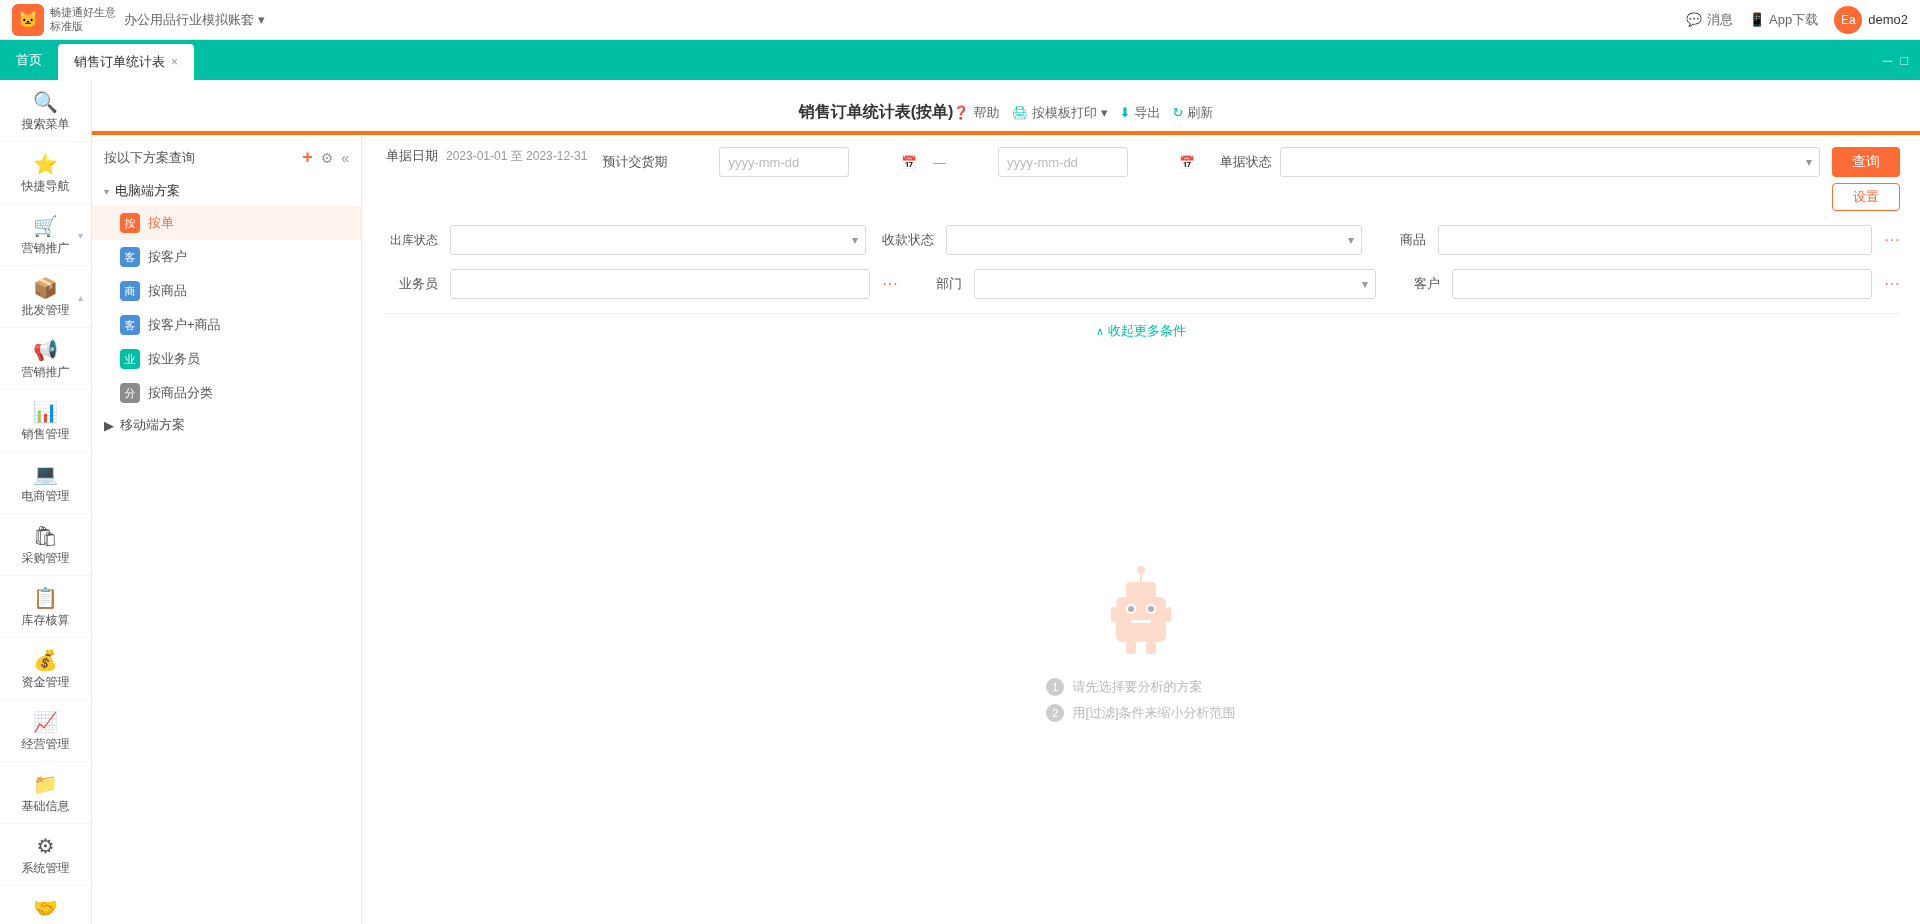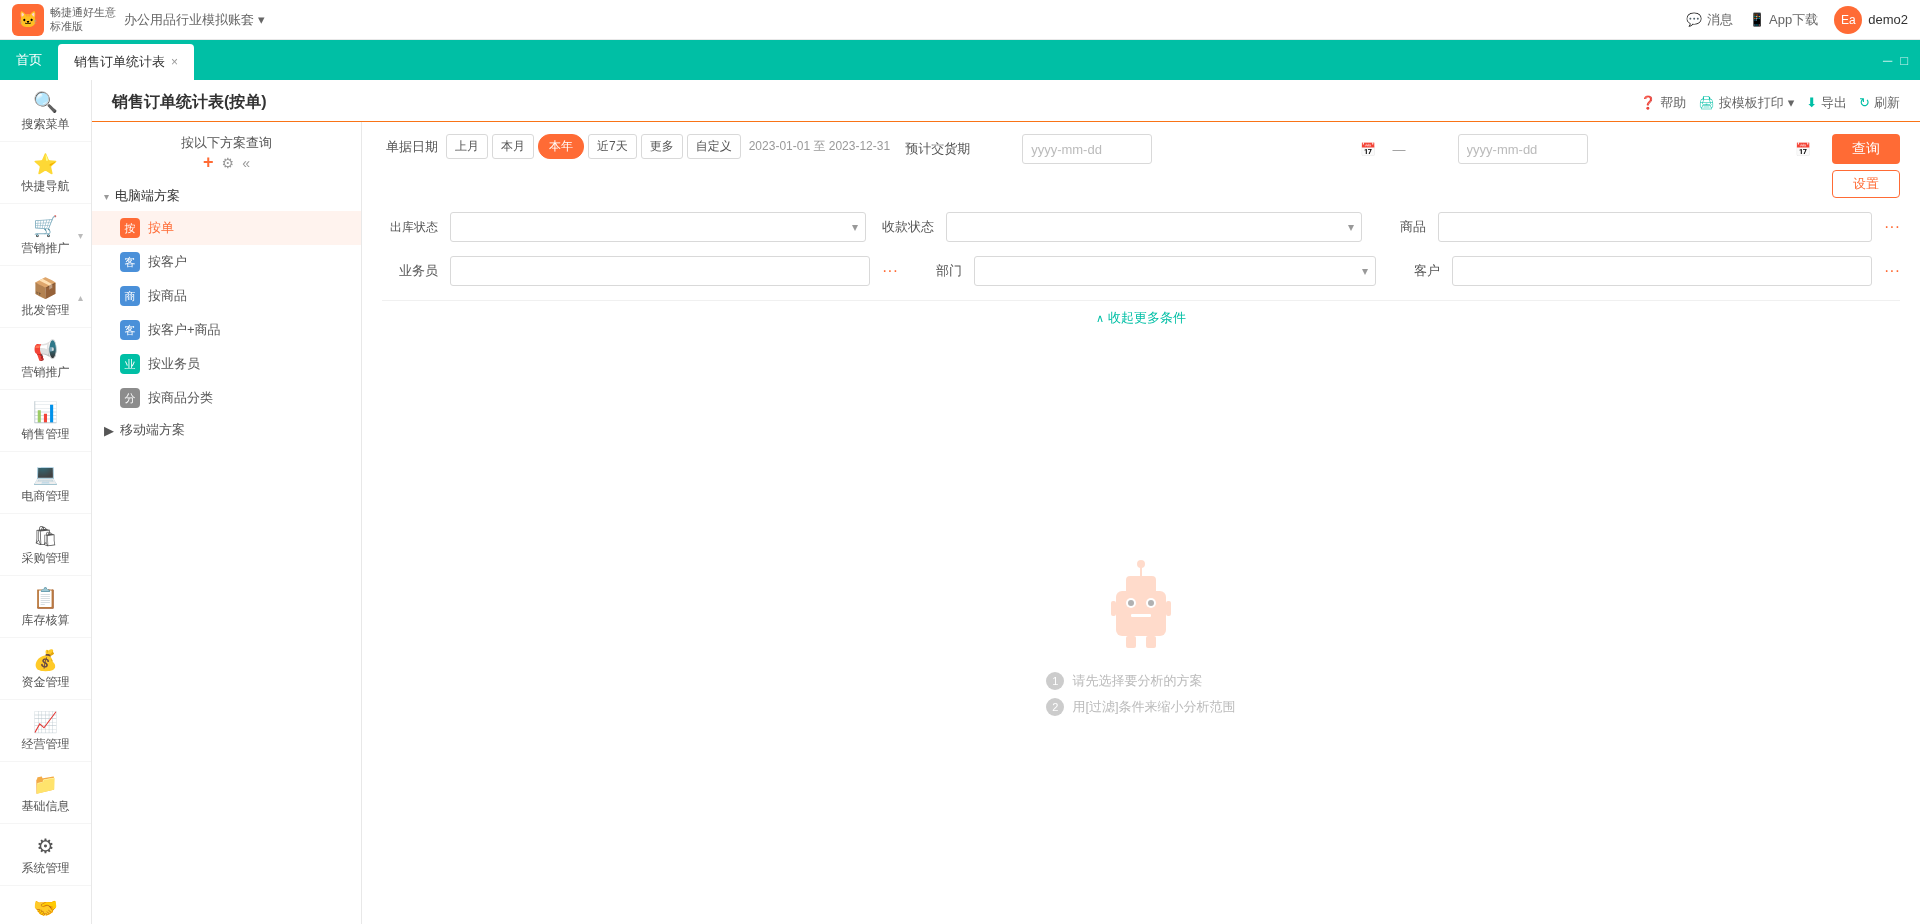--- a/index.html
+++ b/index.html
@@ -25,32 +25,32 @@
     .tab-spacer { flex: 1; }
     .window-controls { display: flex; align-items: center; gap: 8px; padding: 0 12px; color: rgba(255,255,255,0.8); }
 
     
     .main { display: flex; flex: 1; overflow: hidden; }
 
     
     .content { flex: 1; display: flex; flex-direction: column; overflow: hidden; background: #fff; }
 
     
-    .page-header { padding: 12px 20px 8px; display: flex; align-items: center; justify-content: space-between; border-bottom: 1px solid #f97316; }
+    .page-header { padding: 22px 20px 8px; display: flex; align-items: center; justify-content: center; border-bottom: 4px solid #f97316; }
     .page-title { font-size: 16px; font-weight: bold; color: #333; }
     .header-actions { display: flex; align-items: center; gap: 12px; }
     .header-action-btn { display: flex; align-items: center; gap: 4px; color: #666; font-size: 13px; cursor: pointer; }
     .header-action-btn .icon { color: #00bfa5; }
 
     
     .body-split { display: flex; flex: 1; overflow: hidden; }
 
     
     .left-panel { width: 270px; background: #fff; border-right: 1px solid #e8e8e8; padding: 12px 0; overflow-y: auto; }
-    .left-panel-header { display: flex; align-items: center; justify-content: space-between; padding: 0 12px 8px; flex-direction: column; }
+    .left-panel-header { display: flex; align-items: center; justify-content: space-between; padding: 0 12px 8px; }
     .left-panel-title { font-size: 13px; color: #555; }
     .left-panel-icons { display: flex; align-items: center; gap: 8px; color: #999; }
     .left-panel-icons span { cursor: pointer; font-size: 14px; }
     .plan-group { padding: 0; }
     .plan-group-header { display: flex; align-items: center; gap: 6px; padding: 6px 12px; cursor: pointer; color: #333; font-size: 13px; }
     .plan-group-header .expand-icon { color: #999; font-size: 10px; }
     .plan-item { display: flex; align-items: center; gap: 8px; padding: 7px 12px 7px 28px; cursor: pointer; font-size: 13px; color: #555; }
     .plan-item.active { background: #fff3ee; color: #ff6b35; }
     .plan-item .plan-icon { width: 20px; height: 20px; border-radius: 4px; background: #ff6b35; display: flex; align-items: center; justify-content: center; color: white; font-size: 11px; flex-shrink: 0; }
     .plan-item .plan-icon.blue { background: #4a90d9; }
@@ -279,44 +279,44 @@
       </div>
 
       <div class="right-panel">
 
         <div class="filter-section-full">
 
           <div style="display:flex;align-items:flex-start;gap:12px;margin-bottom:14px;">
 
             <div style="display:flex;align-items:center;gap:8px;flex:0 0 auto;">
               <span style="font-size:13px;color:#555;min-width:56px;text-align:right;">单据日期</span>
-              <div style="display:flex;align-items:center;gap:4px;">
-                <button style="padding:3px 8px;border:1px solid #d9d9d9;border-radius:3px;background:#fff;font-size:12px;color:#555;cursor:pointer;">上月</button>
-                <button style="padding:3px 8px;border:1px solid #d9d9d9;border-radius:3px;background:#fff;font-size:12px;color:#555;cursor:pointer;">本月</button>
-                <button style="padding:3px 10px;border:1px solid #ff6b35;border-radius:12px;background:#ff6b35;font-size:12px;color:#fff;cursor:pointer;">本年</button>
-                <button style="padding:3px 8px;border:1px solid #d9d9d9;border-radius:3px;background:#fff;font-size:12px;color:#555;cursor:pointer;">近7天</button>
-                <button style="padding:3px 8px;border:1px solid #d9d9d9;border-radius:3px;background:#fff;font-size:12px;color:#555;cursor:pointer;">更多</button>
-                <button style="padding:3px 8px;border:1px solid #d9d9d9;border-radius:3px;background:#fff;font-size:12px;color:#555;cursor:pointer;">自定义</button>
-              </div>
               <span style="font-size:12px;color:#999;">2023-01-01 至 2023-12-31</span>
             </div>
 
             <div style="display:flex;align-items:center;gap:8px;flex:1;">
               <span style="font-size:13px;color:#555;min-width:68px;text-align:right;">预计交货期</span>
               <div class="date-input-wrap">
                 <input type="text" class="ctrl-input" style="width: 130px; padding-right: 28px; color: rgb(187, 187, 187);" placeholder="yyyy-mm-dd">
                 <span class="cal-icon">📅</span>
               </div>
               <span class="date-dash">—</span>
               <div class="date-input-wrap">
                 <input type="text" class="ctrl-input" style="width: 130px; padding-right: 28px; color: rgb(187, 187, 187);" placeholder="yyyy-mm-dd">
                 <span class="cal-icon">📅</span>
               </div>
             </div>
 
+            <div style="display:flex;align-items:center;gap:8px;flex:1;">
+              <span style="font-size:13px;color:#555;min-width:56px;text-align:right;">单据状态</span>
+              <div class="ctrl-select-wrap" style="flex:1;">
+                <select class="ctrl-select">
+                  <option value=""></option>
+                </select>
+              </div>
+            </div>
 
             <div style="display:flex;flex-direction:column;gap:6px;">
               <button class="query-btn">查询</button>
               <button class="settings-btn">设置</button>
             </div>
           </div>
 
           <div style="display:flex;align-items:center;gap:12px;margin-bottom:14px;">
             <span style="font-size:12px;color:#555;min-width:56px;text-align:right;">出库状态</span>
             <div class="ctrl-select-wrap" style="flex:1;">

